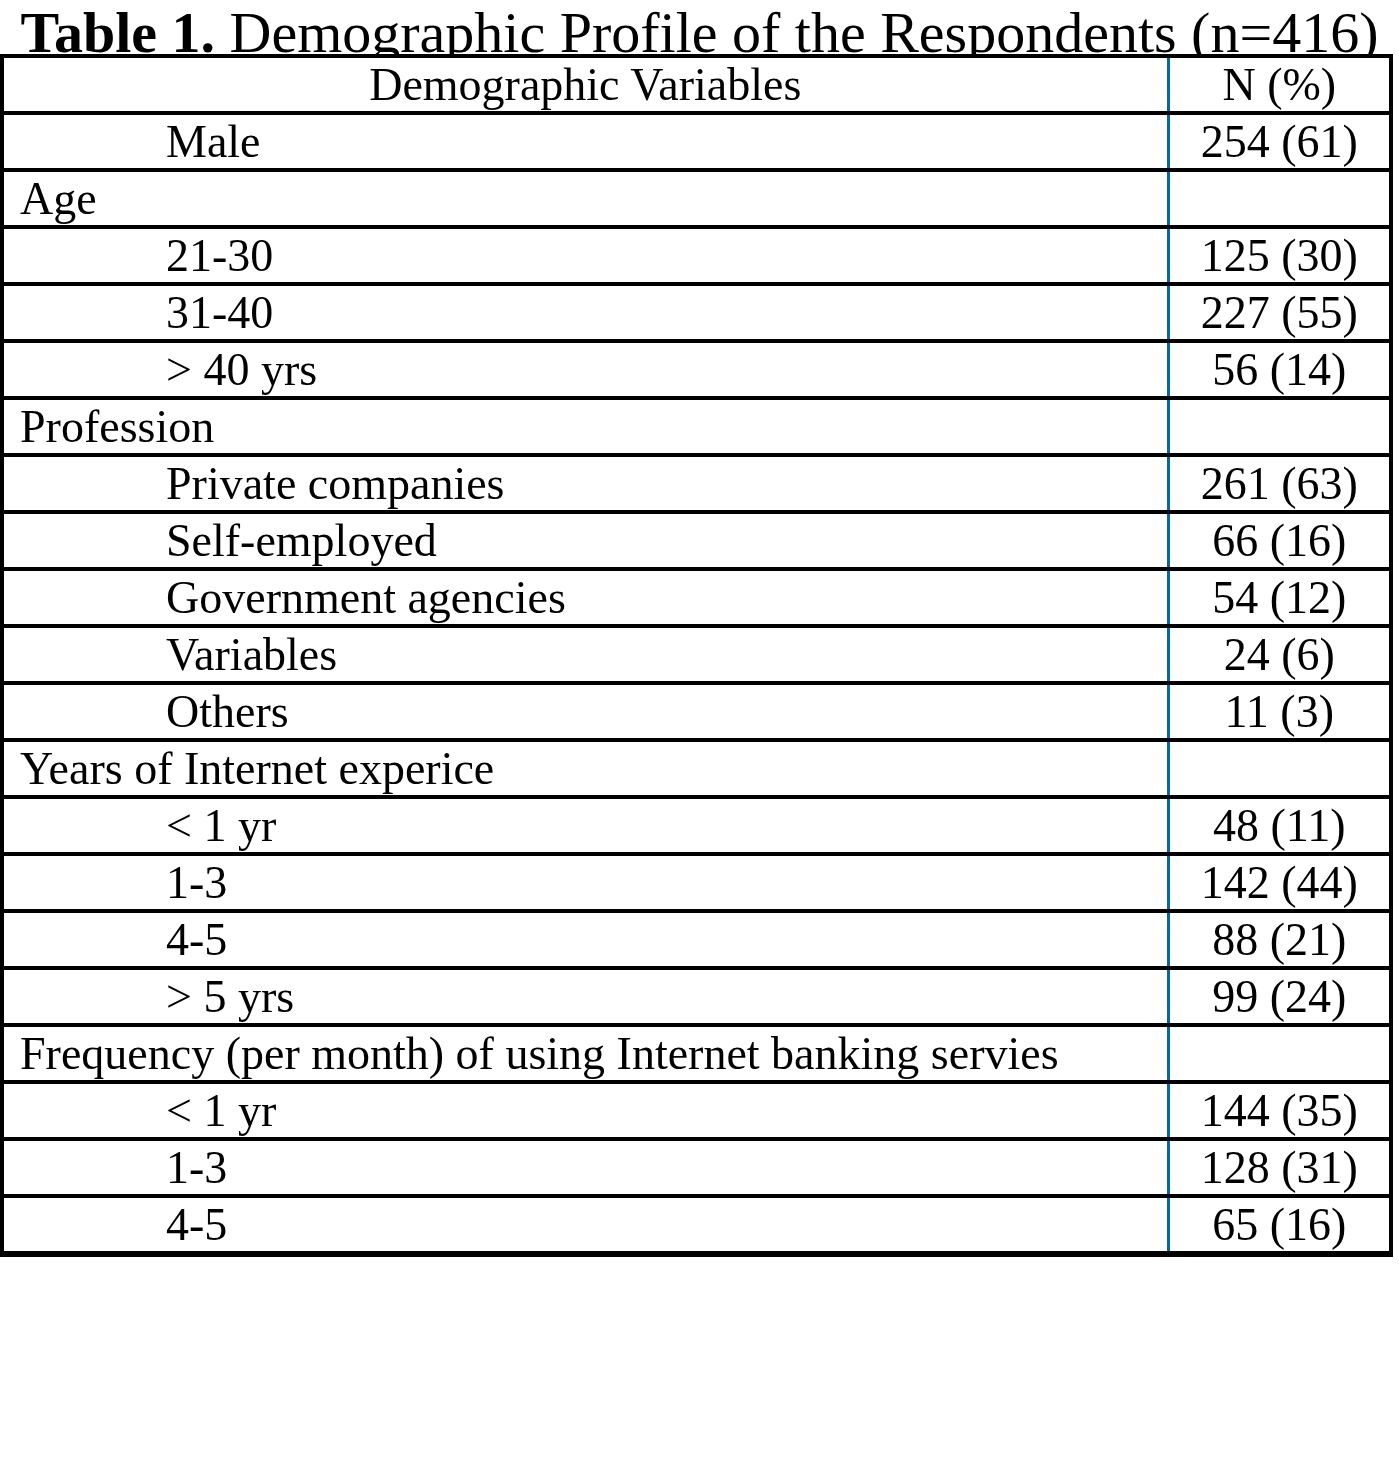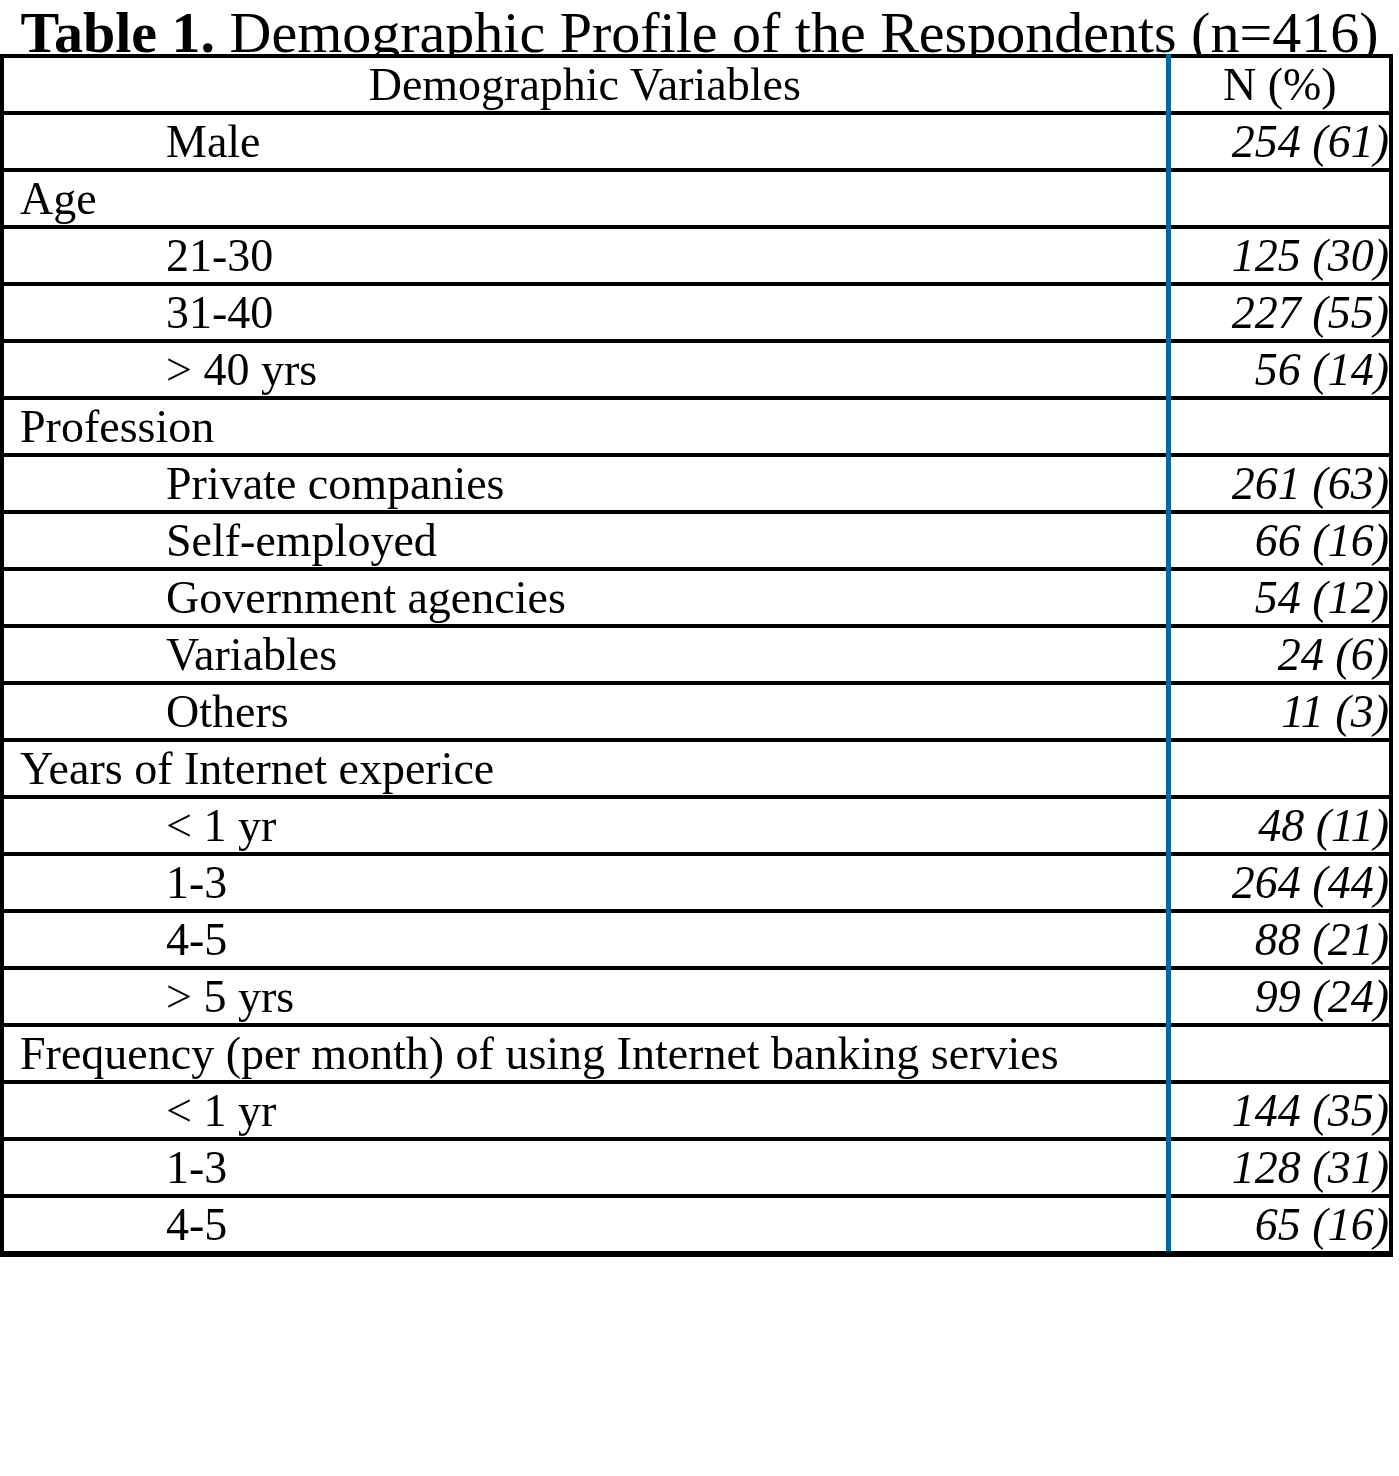--- a/index.html
+++ b/index.html
@@ -38,23 +38,23 @@
     font-size: 46px;
     font-weight: 400;
     vertical-align: middle;
     border-bottom: 4px solid #000000;
     overflow: hidden;
     white-space: nowrap;
   }
   thead tr { height: 53px; }
   tbody tr { height: 55px; }
 
-  th.hdr-var, td.cell-label { border-right: 5px solid #0369a1; }
+  th.hdr-var, td.cell-label { border-right: 3px solid #0369a1; }
   th { text-align: center; }
-  td.cell-value { text-align: right; font-style: italic; }
+  td.cell-value { text-align: center; }
 
   tr.section-row td.cell-label { padding-left: 16px; }
   tr.item-row    td.cell-label { padding-left: 162px; }
 </style>
 </head>
 <body>
 
 <div class="page">
 
   <div class="title">
@@ -136,21 +136,21 @@
     <td class="cell-value"></td>
   </tr>
 
   <tr class="item-row">
     <td class="cell-label">&lt; 1 yr</td>
     <td class="cell-value">48 (11)</td>
   </tr>
 
   <tr class="item-row">
     <td class="cell-label">1-3</td>
-    <td class="cell-value">264 (44)</td>
+    <td class="cell-value">142 (44)</td>
   </tr>
 
   <tr class="item-row">
     <td class="cell-label">4-5</td>
     <td class="cell-value">88 (21)</td>
   </tr>
 
   <tr class="item-row">
     <td class="cell-label">&gt; 5 yrs</td>
     <td class="cell-value">99 (24)</td>

